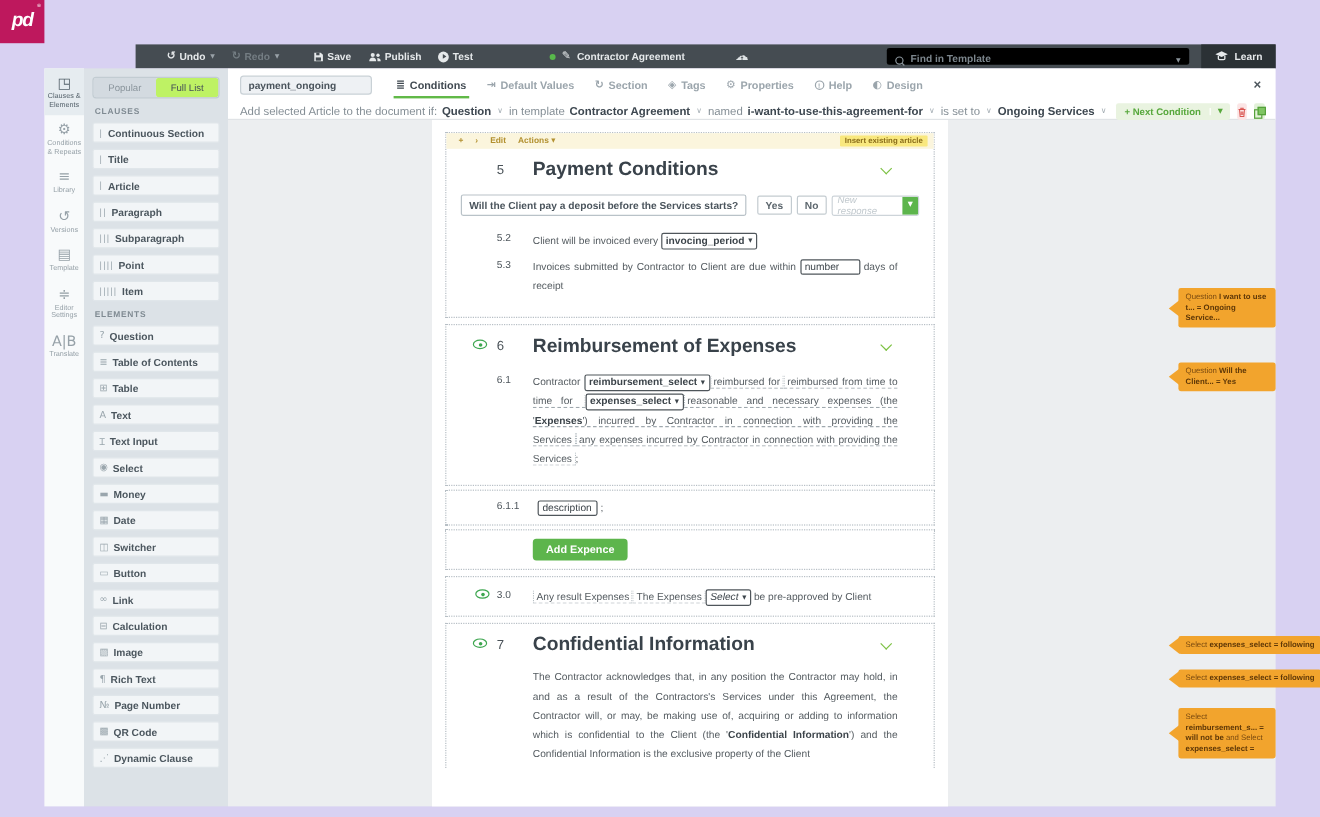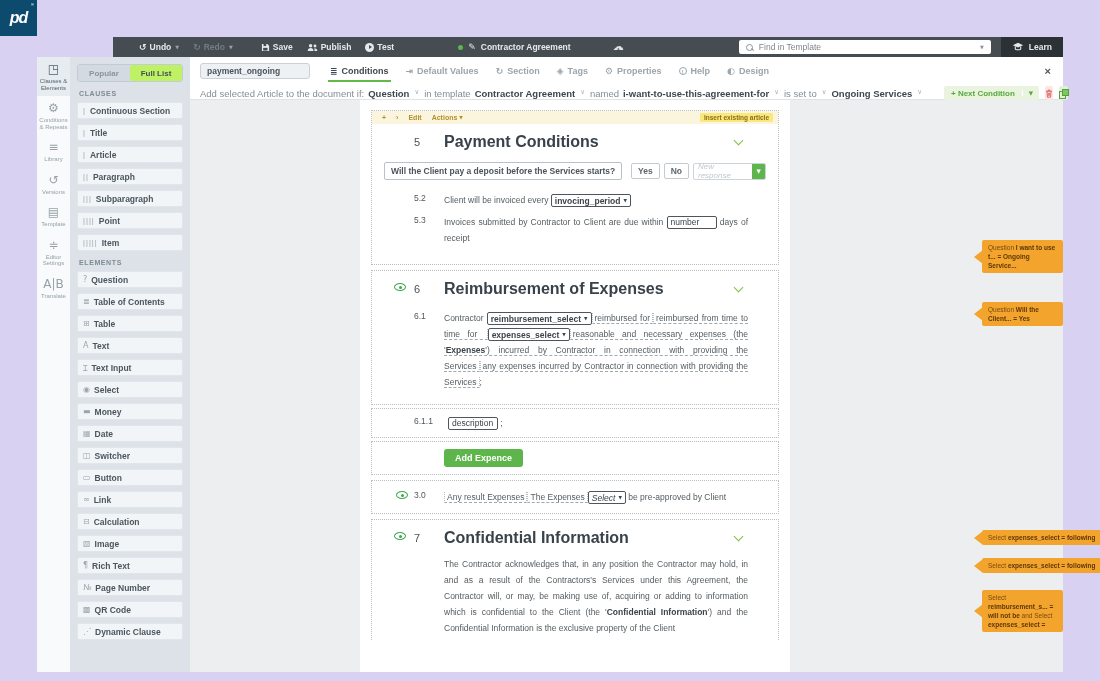--- a/index.html
+++ b/index.html
@@ -1,40 +1,40 @@
 <!DOCTYPE html>
 <html><head>
 <meta charset="utf-8">
 <style>
   html,body{margin:0;padding:0}
   body{width:1100px;height:681px;position:relative;overflow:hidden;background:#d8d1f2;
        font-family:"Liberation Sans","DejaVu Sans",sans-serif;-webkit-font-smoothing:antialiased}
   .g{font-family:"DejaVu Sans",sans-serif}
 
   
-  #logo{position:absolute;left:0;top:0;width:37px;height:36px;background:#0c4a6e;color:#fff;
+  #logo{position:absolute;left:0;top:0;width:37px;height:36px;background:#be185d;color:#fff;
         display:flex;align-items:center;justify-content:center;font-weight:bold;font-size:16px;
         font-style:italic;letter-spacing:-1px}
   #logo .reg{position:absolute;top:2px;right:3px;font-size:4px;font-style:normal;letter-spacing:0}
 
   
   #topbar{position:absolute;left:113px;top:37px;width:950px;height:20px;background:#454c52;
           display:flex;align-items:center;color:#e6e9eb;font-size:8.5px;font-weight:bold}
   .tb-item{display:flex;align-items:center;gap:3px;margin-left:14px;white-space:nowrap}
   #tb-undo{margin-left:26px}
   .tb-ic{font-size:9px;line-height:9px}
   .tb-caret{font-size:5px;color:#99a1a7;margin-left:1px}
   .tb-dis{color:#747d83}
   #tb-center{display:flex;align-items:center;gap:5px;margin-left:64px}
   .dot{width:5px;height:5px;border-radius:50%;background:#58b84b}
   .pencil{font-size:9px}
   #tb-cloud{margin-left:42px;position:relative;font-size:11px;color:#dfe3e5;line-height:10px}
   #tb-cloud .up{position:absolute;left:3.5px;top:3px;font-size:5px;color:#454c52;font-weight:bold}
-  #tb-search{margin-left:auto;width:238px;height:14px;background:#ffffff;border-radius:2px;
-             display:flex;align-items:center;padding:0 7px;color:#7c868d;font-weight:normal;gap:6px}
+  #tb-search{margin-left:auto;width:238px;height:14px;background:#000000;border-radius:2px;
+             display:flex;align-items:flex-end;padding:0 7px;color:#7c868d;font-weight:bold;gap:6px}
   .mag{width:5px;height:5px;border:1.2px solid #8a949b;border-radius:50%;position:relative;flex-shrink:0}
   .mag::after{content:"";position:absolute;width:3px;height:1.2px;background:#8a949b;
               transform:rotate(45deg);right:-2.5px;bottom:-1px}
   #tb-search .sc{margin-left:auto;font-size:5px;color:#8a949b}
   #tb-learn{margin-left:10px;height:20px;background:#2b3135;display:flex;align-items:center;
             gap:5px;padding:0 11px}
   .play{width:9px;height:9px;border-radius:50%;background:#e6e9eb;position:relative}
   .play::after{content:"";position:absolute;left:3.5px;top:2.5px;border-left:3.5px solid #454c52;
                border-top:2px solid transparent;border-bottom:2px solid transparent}
 
@@ -43,21 +43,21 @@
   .rail-item{padding:6px 1px 5px;text-align:center;color:#96a1a8;cursor:pointer}
   .rail-item.active{background:#e6ecf0;color:#55626b}
   .rail-icon{display:block;font-size:12px;line-height:13px}
   .rail-label{display:block;font-size:6px;line-height:6.5px;margin-top:2px}
 
   
   #sidebar{position:absolute;left:70px;top:57px;width:120px;height:615px;background:#dce2e7;
            box-sizing:border-box;padding:7px 7px;overflow:hidden}
   #side-tabs{display:flex;border:1px solid #c2ccd2;border-radius:3px;overflow:hidden;height:16px;margin-bottom:4px}
   .side-tab{flex:1;display:flex;align-items:center;justify-content:center;font-size:8px;
-            font-weight:bold;color:#8a959c;background:#d3dae0}
+            font-weight:normal;color:#8a959c;background:#d3dae0}
   .side-tab.active{background:#bef264;color:#454f57;border-radius:2px}
   .side-header{font-size:7px;font-weight:bold;color:#7f8a92;letter-spacing:.6px;margin:8px 2px 5px}
   .side-item{height:15px;background:#f2f5f7;border:1px solid #e0e6ea;border-radius:2px;
              display:flex;align-items:center;padding:0 5px;margin-bottom:5px;
              font-size:8.5px;font-weight:bold;color:#4b565e;white-space:nowrap}
   .side-item .ic{color:#9aa6ad;margin-right:4px;font-size:8px;font-weight:normal}
   .side-item .bars{letter-spacing:1px;font-size:7.5px}
 
   
   #panel{position:absolute;left:190px;top:57px;width:873px;height:43px;background:#fff;
@@ -72,21 +72,21 @@
   .ptab .circ{width:8px;height:8px;border-radius:50%;border:1px solid currentColor;font-size:5.5px;
               line-height:8px;text-align:center;box-sizing:border-box;display:inline-block}
   .ptab.active{color:#3f4850}
   .ptab.active::after{content:"";position:absolute;left:-2px;right:-2px;bottom:-6px;height:2px;background:#61b948}
   #panel-close{margin-left:auto;color:#4d565d;font-size:11px;font-weight:bold;line-height:11px;cursor:pointer}
   #panel-cond{display:flex;align-items:center;margin-top:6px;font-size:9.5px;color:#848e95;white-space:nowrap}
   .seg{margin-right:4px}
   .seg.b{color:#3d4750;font-weight:bold}
   .dd{font-size:6.5px;color:#a5aeb4;margin:0 5px 0 1px}
   .pill{display:flex;align-items:center;background:#e9f3e0;border-radius:2px;color:#57a83c;
-        font-weight:bold;font-size:8px;height:14px;margin-left:17px}
+        font-weight:bold;font-size:8px;height:14px;margin-left:3px}
   .pill-label{padding:0 7px}
   .pill-caret{padding:0 6px;border-left:1px solid #fff;font-size:5.5px}
   .act-btn{width:17px;height:14px;border-radius:2px;margin-left:6px;display:flex;
            align-items:center;justify-content:center}
   .act-trash{background:#fbe5e5}
   .act-dup{background:#e2f1d9}
   .cp{position:relative;width:9px;height:9px;display:inline-block}
   .cp::before{content:"";position:absolute;left:0;top:2.5px;width:4.5px;height:5.5px;
               border:1px solid #55a13b;background:#e2f1d9}
   .cp::after{content:"";position:absolute;left:3px;top:0;width:4.5px;height:5.5px;

